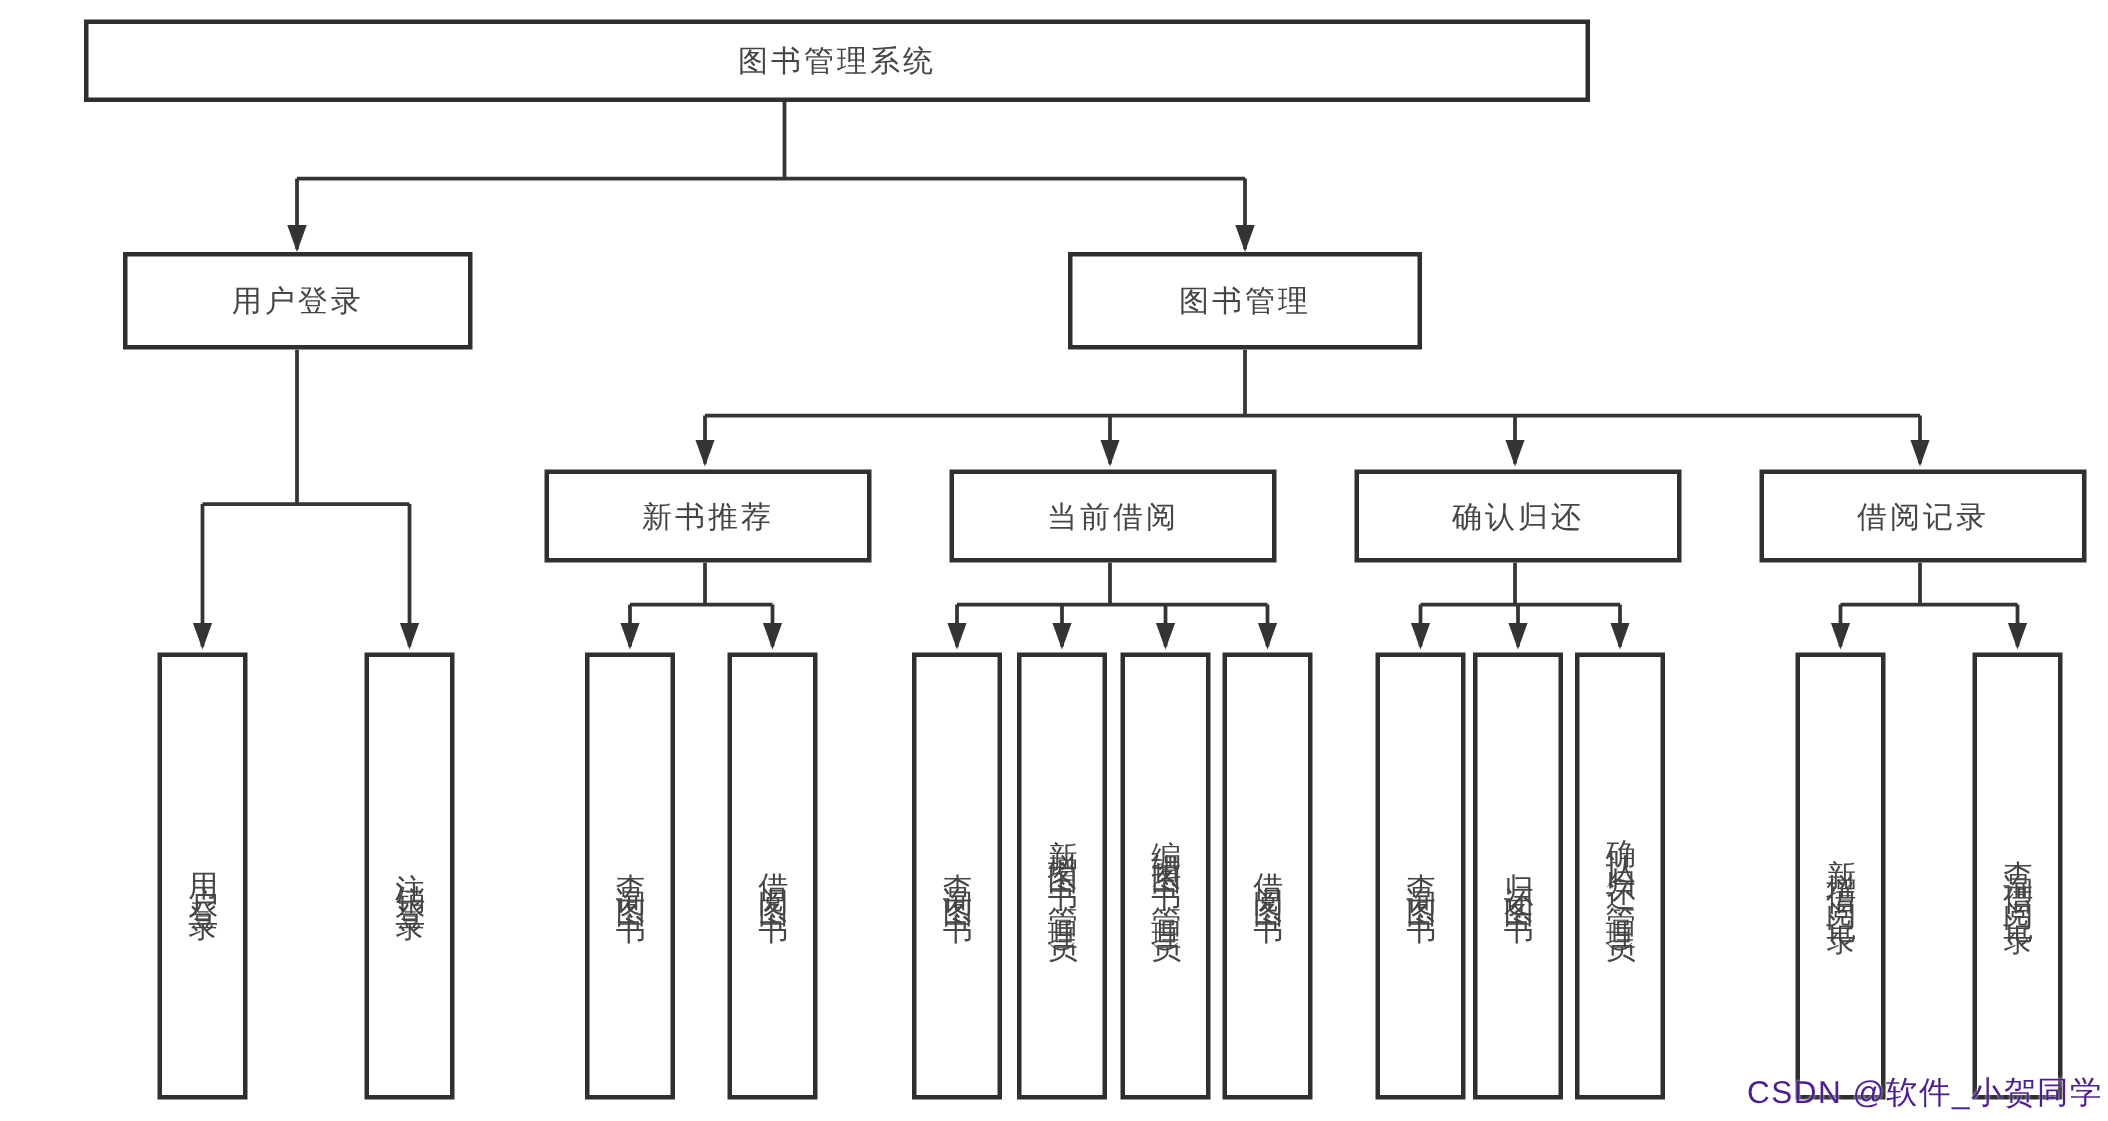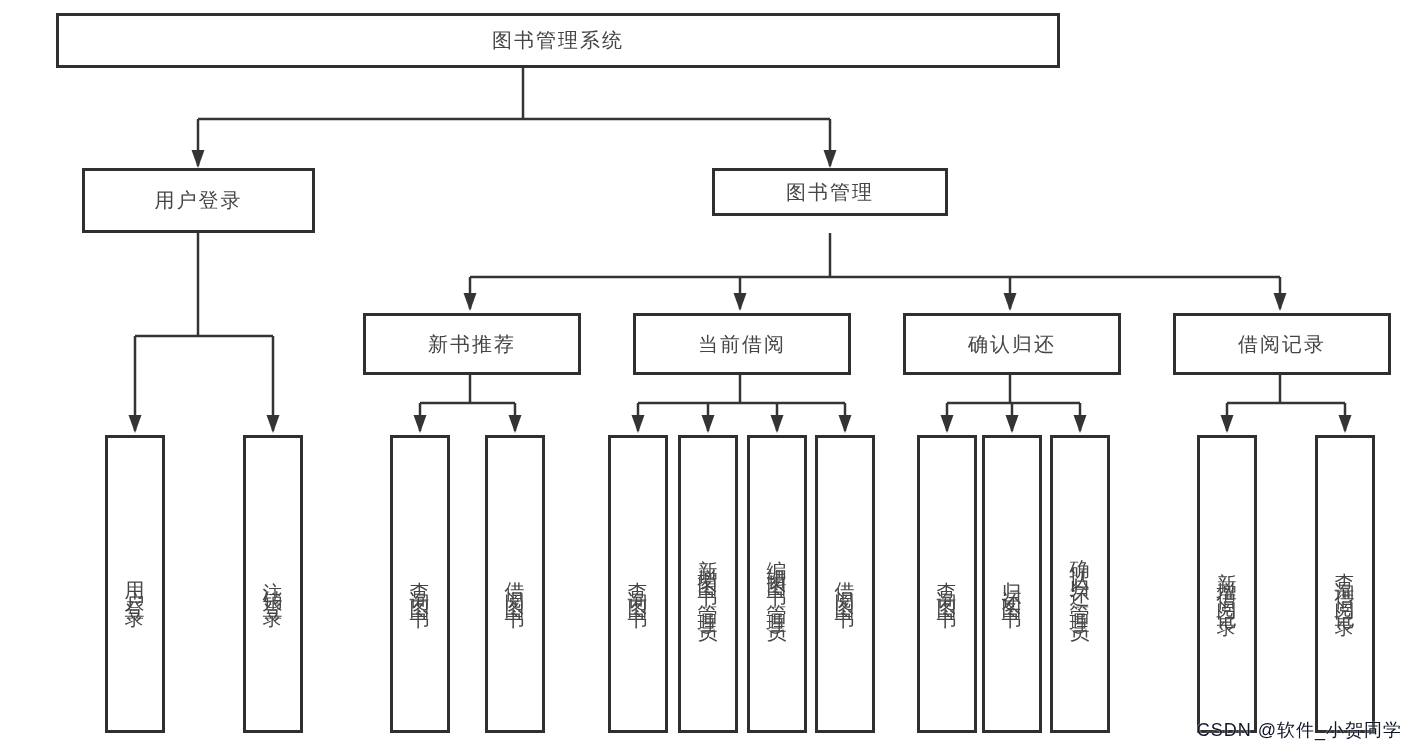--- a/index.html
+++ b/index.html
@@ -25,21 +25,21 @@
     align-items: center;
     justify-content: center;
     color: #454545;
     font-size: 20px;
     letter-spacing: 2px;
     text-align: center;
   }
   
   .root  { left: 21px;  top: 13px;  width: 1004px; height: 55px; margin-left: 35px; }
   .lvl2a { left: 82px;  top: 168px; width: 233px;  height: 65px; }
-  .lvl2b { left: 712px; top: 168px; width: 236px;  height: 48px; }
+  .lvl2b { left: 712px; top: 168px; width: 236px;  height: 65px; }
   .lvl3  { top: 313px; width: 218px; height: 62px; }
   .l3-1 { left: 363px; }
   .l3-2 { left: 633px; }
   .l3-3 { left: 903px; }
   .l3-4 { left: 1173px; }
   
   .leaf {
     top: 435px;
     width: 60px;
     height: 298px;
@@ -58,22 +58,22 @@
   .leafB1 { left: 390px; }  .leafB2 { left: 485px; }
   .leafC1 { left: 608px; }  .leafC2 { left: 678px; }
   .leafC3 { left: 747px; }  .leafC4 { left: 815px; }
   .leafD1 { left: 917px; }  .leafD2 { left: 982px; }
   .leafD3 { left: 1050px; }
   .leafE1 { left: 1197px; } .leafE2 { left: 1315px; }
   .watermark {
     position: absolute;
     right: 3px;
     bottom: 5px;
-    font-size: 18px;
-    color: #0f172a;
+    font-size: 21px;
+    color: #4c1d95;
     letter-spacing: 1px;
     text-shadow: 0 0 2px #ffffff;
     z-index: 5;
   }
 </style>
 </head>
 <body>
 
 <div id="canvas">
 

